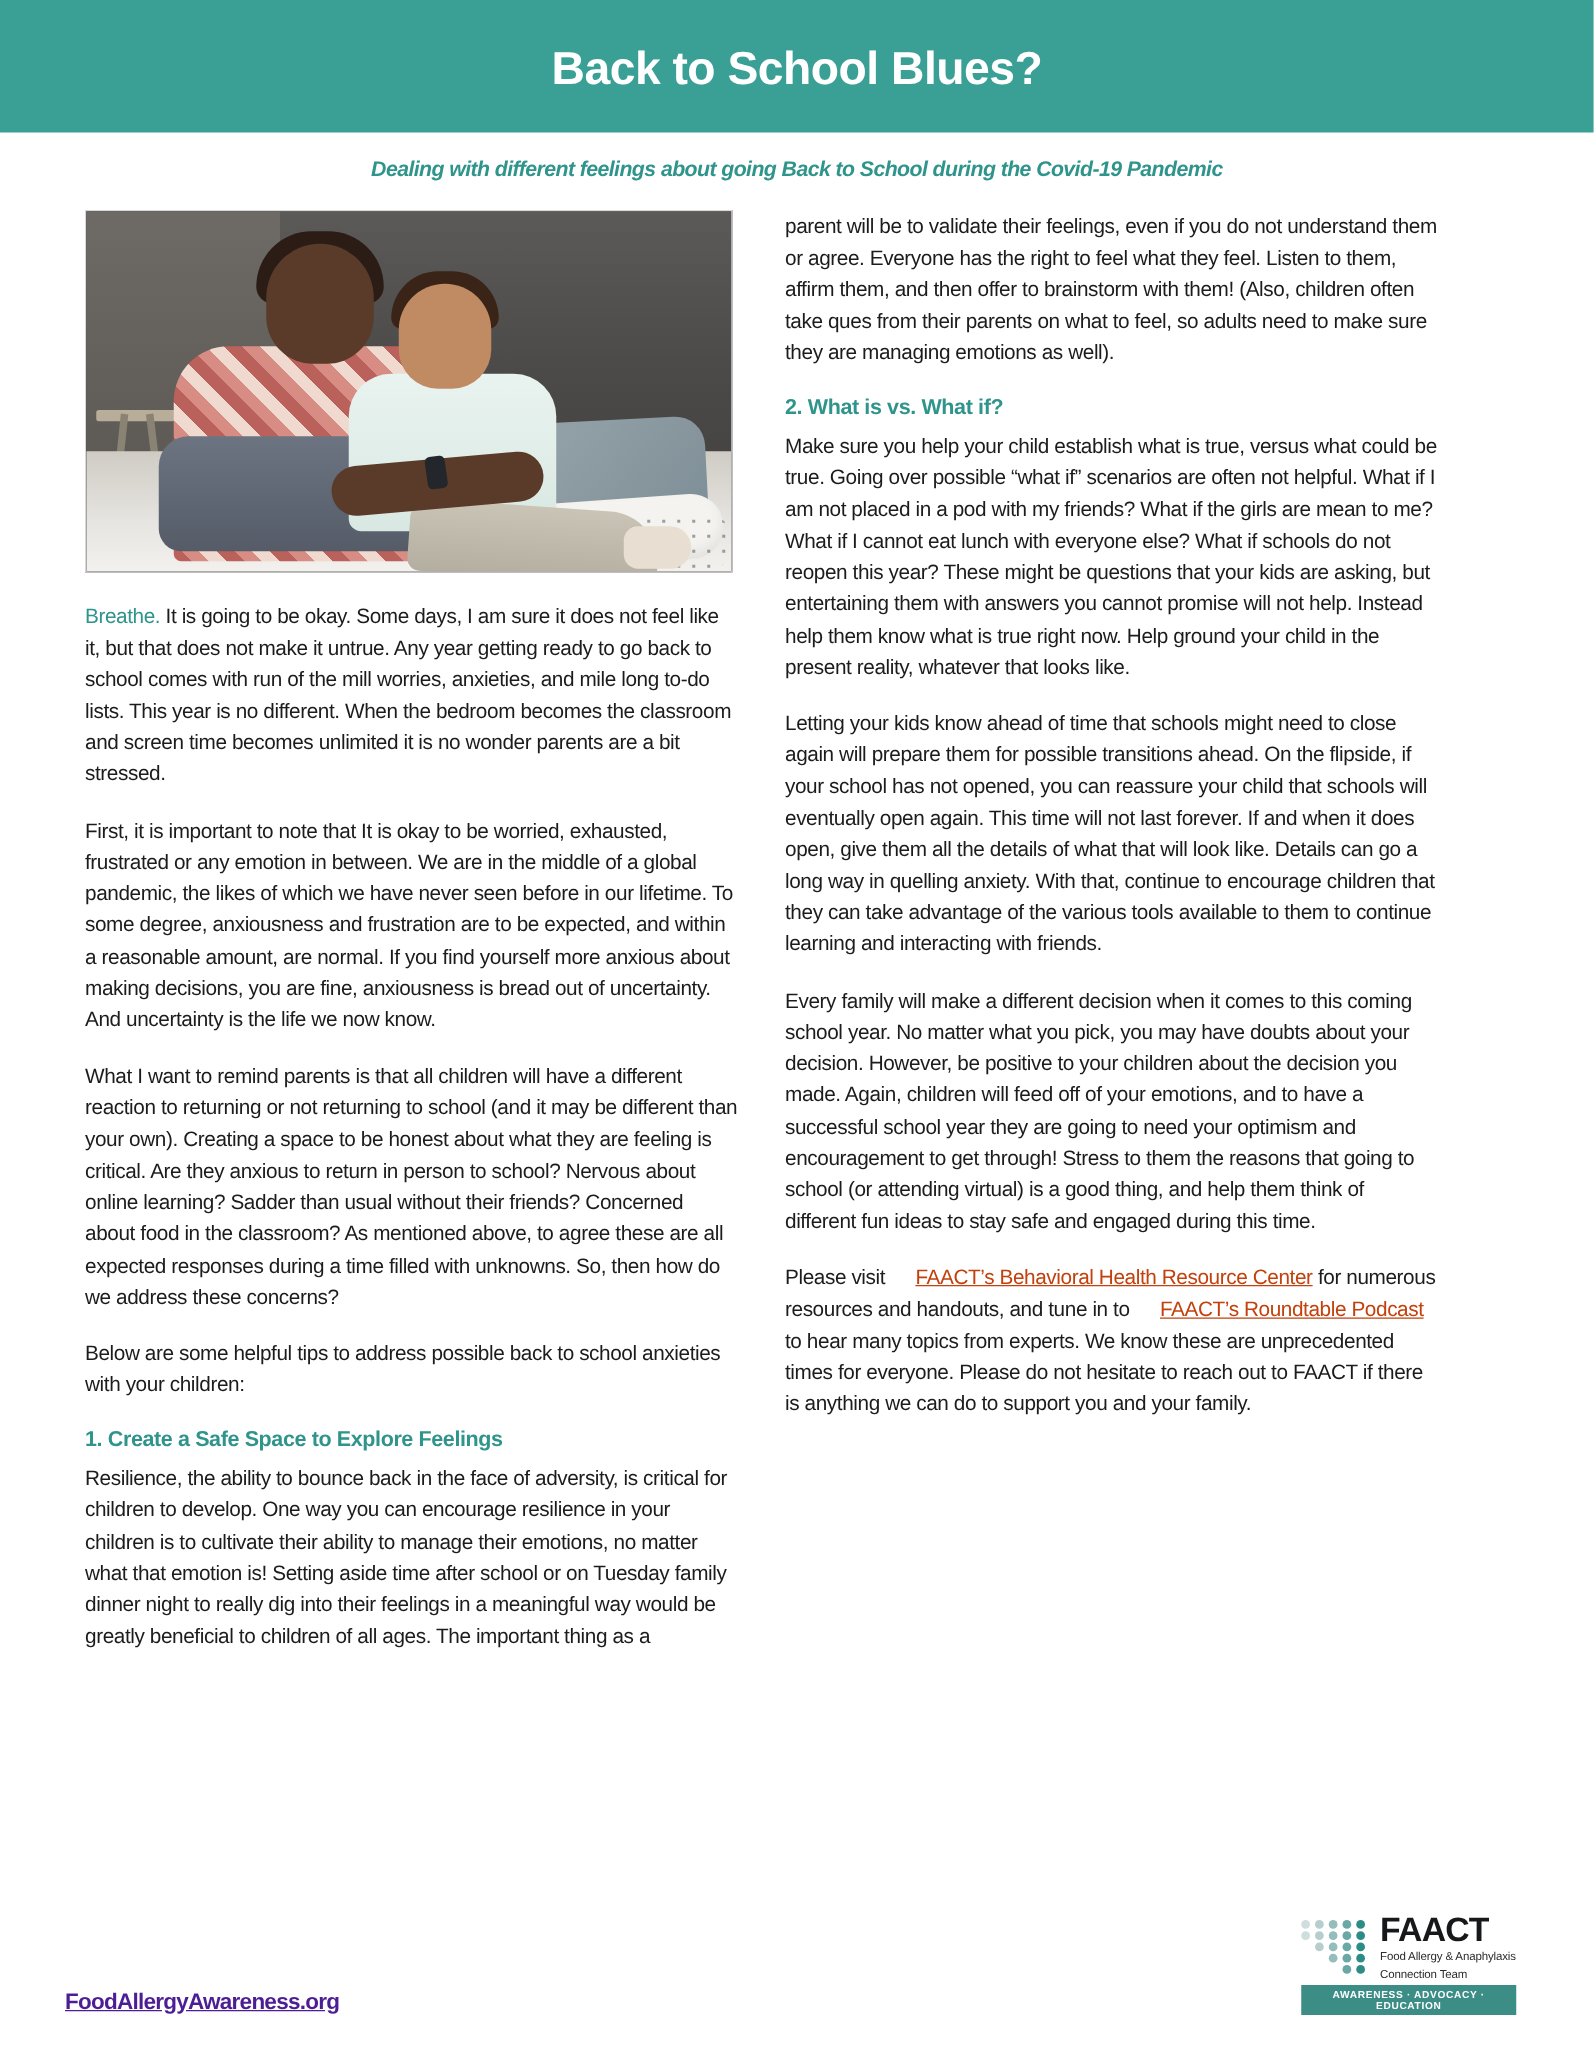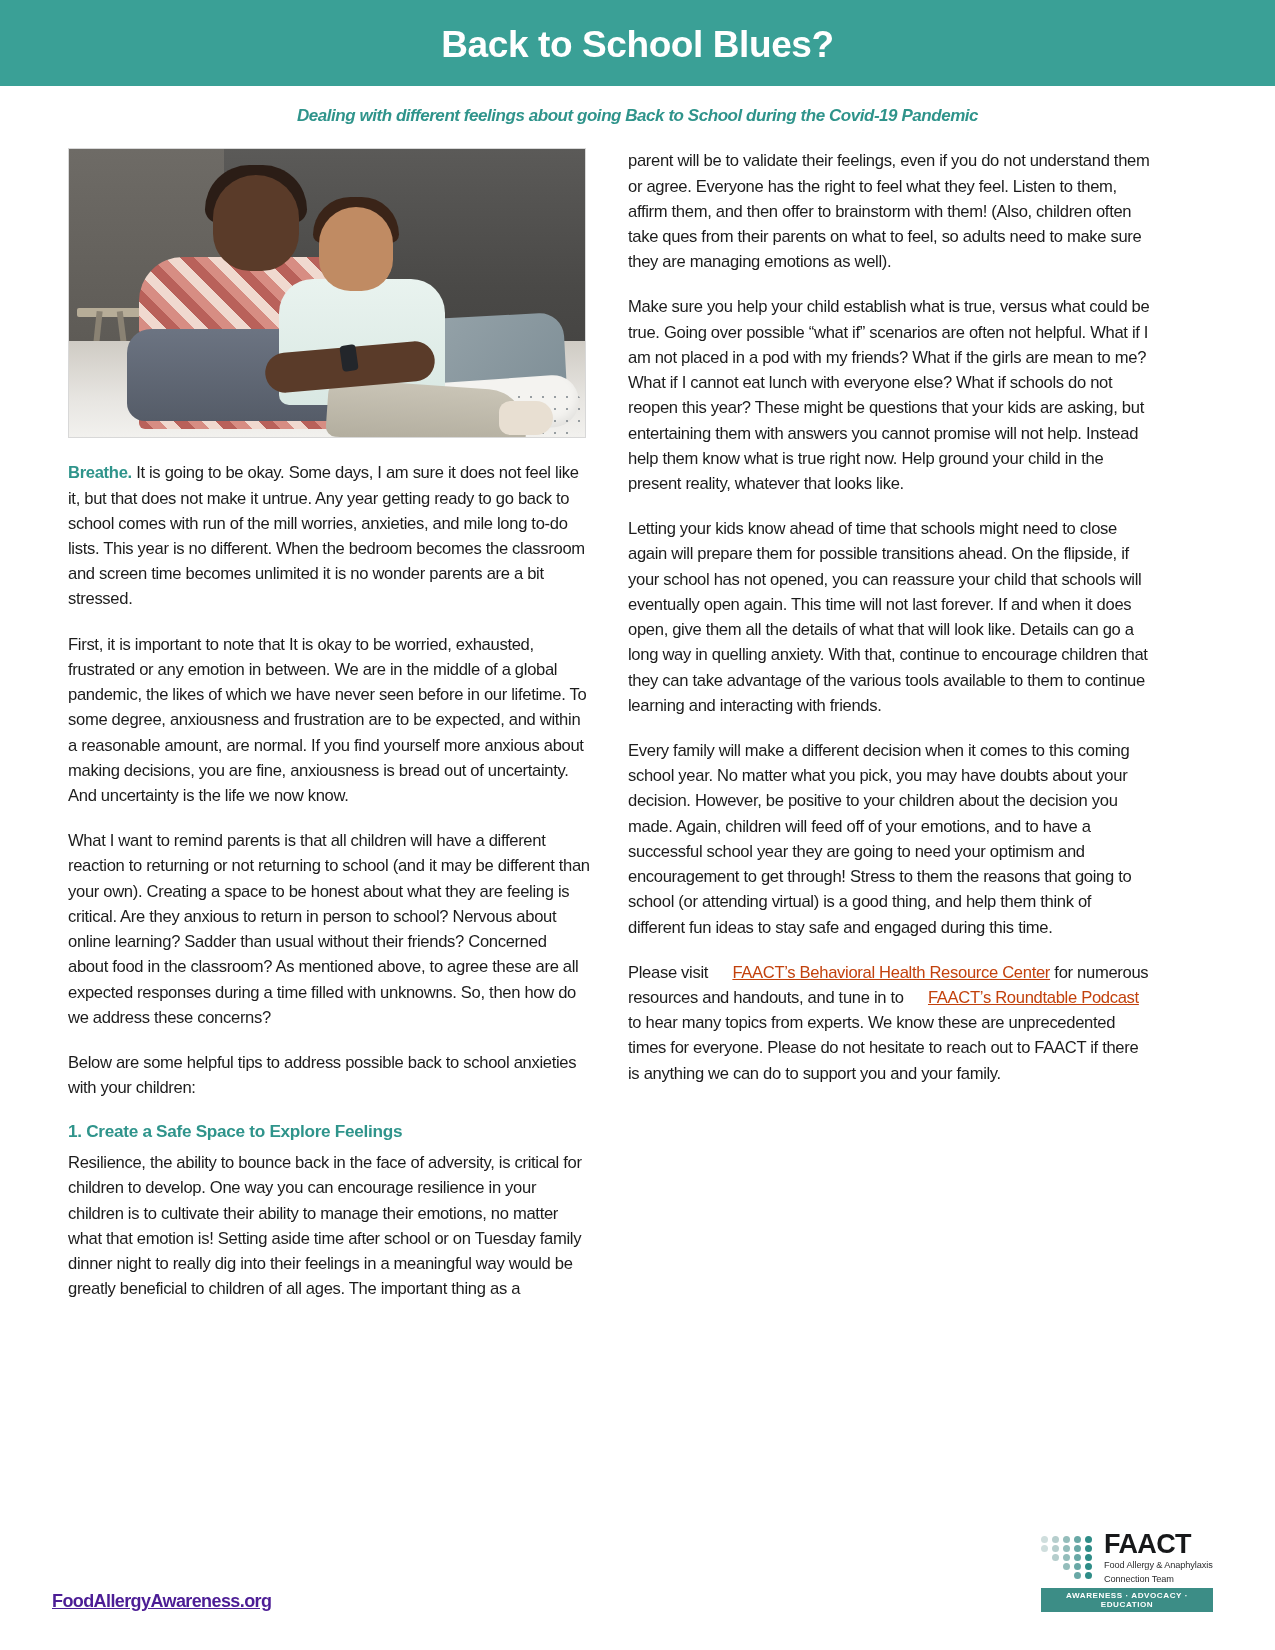--- a/index.html
+++ b/index.html
@@ -11,21 +11,21 @@
     width: 1275px; height: 1650px;
     font-family: "Liberation Sans", sans-serif;
     color: #1b1b1b;
     position: relative;
     overflow: hidden;
   }
 
   
   .header-band {
     width: 100%;
-    height: 86px;
+    height: 106px;
     background: #3aa096;
     display: flex;
     align-items: center;
     justify-content: center;
     padding-top: 4px;
   }
   .header-title {
     color: #ffffff;
     font-size: 37px;
     font-weight: bold;
@@ -168,21 +168,21 @@
   p.body {
     font-size: 16.6px;
     line-height: 1.52;
     margin: 0 0 20px 0;
     letter-spacing: -0.32px;
     color: #1c1c1c;
   }
   p.body:last-child { margin-bottom: 0; }
   .lead-word {
     color: #2f948b;
-    font-weight: bold;
+    font-weight: normal;
   }
   h3.section {
     color: #2f948b;
     font-size: 17.2px;
     font-weight: bold;
     letter-spacing: -0.3px;
     line-height: 1.32;
     margin: 0 0 7px 0;
   }
   a.link {
@@ -307,20 +307,21 @@
 
     <h3 class="section">1. Create a Safe Space to Explore Feelings</h3>
     <p class="body">Resilience, the ability to bounce back in the face of adversity, is critical for children to develop. One way you can encourage resilience in your children is to cultivate their ability to manage their emotions, no matter what that emotion is! Setting aside time after school or on Tuesday family dinner night to really dig into their feelings in a meaningful way would be greatly beneficial to children of all ages. The important thing as a</p>
 
   </div>
 
   <div class="col">
 
     <p class="body">parent will be to validate their feelings, even if you do not understand them or agree. Everyone has the right to feel what they feel. Listen to them, affirm them, and then offer to brainstorm with them! (Also, children often take ques from their parents on what to feel, so adults need to make sure they are managing emotions as well).</p>
 
+    <h3 class="section">2. What is vs. What if?</h3>
     <p class="body">Make sure you help your child establish what is true, versus what could be true. Going over possible “what if” scenarios are often not helpful. What if I am not placed in a pod with my friends? What if the girls are mean to me? What if I cannot eat lunch with everyone else? What if schools do not reopen this year? These might be questions that your kids are asking, but entertaining them with answers you cannot promise will not help. Instead help them know what is true right now. Help ground your child in the present reality, whatever that looks like.</p>
 
     <p class="body">Letting your kids know ahead of time that schools might need to close again will prepare them for possible transitions ahead. On the flipside, if your school has not opened, you can reassure your child that schools will eventually open again. This time will not last forever. If and when it does open, give them all the details of what that will look like. Details can go a long way in quelling anxiety. With that, continue to encourage children that they can take advantage of the various tools available to them to continue learning and interacting with friends.</p>
 
     <p class="body">Every family will make a different decision when it comes to this coming school year. No matter what you pick, you may have doubts about your decision. However, be positive to your children about the decision you made. Again, children will feed off of your emotions, and to have a successful school year they are going to need your optimism and encouragement to get through! Stress to them the reasons that going to school (or attending virtual) is a good thing, and help them think of different fun ideas to stay safe and engaged during this time.</p>
 
     <p class="body"><span>Please visit </span><a class="link" href="#">FAACT’s Behavioral Health Resource Center</a><span> for numerous resources and handouts, and tune in to </span><a class="link" href="#">FAACT’s Roundtable Podcast</a><span> to hear many topics from experts. We know these are unprecedented times for everyone. Please do not hesitate to reach out to FAACT if there is anything we can do to support you and your family.</span></p>
 
   </div>
 </div>

